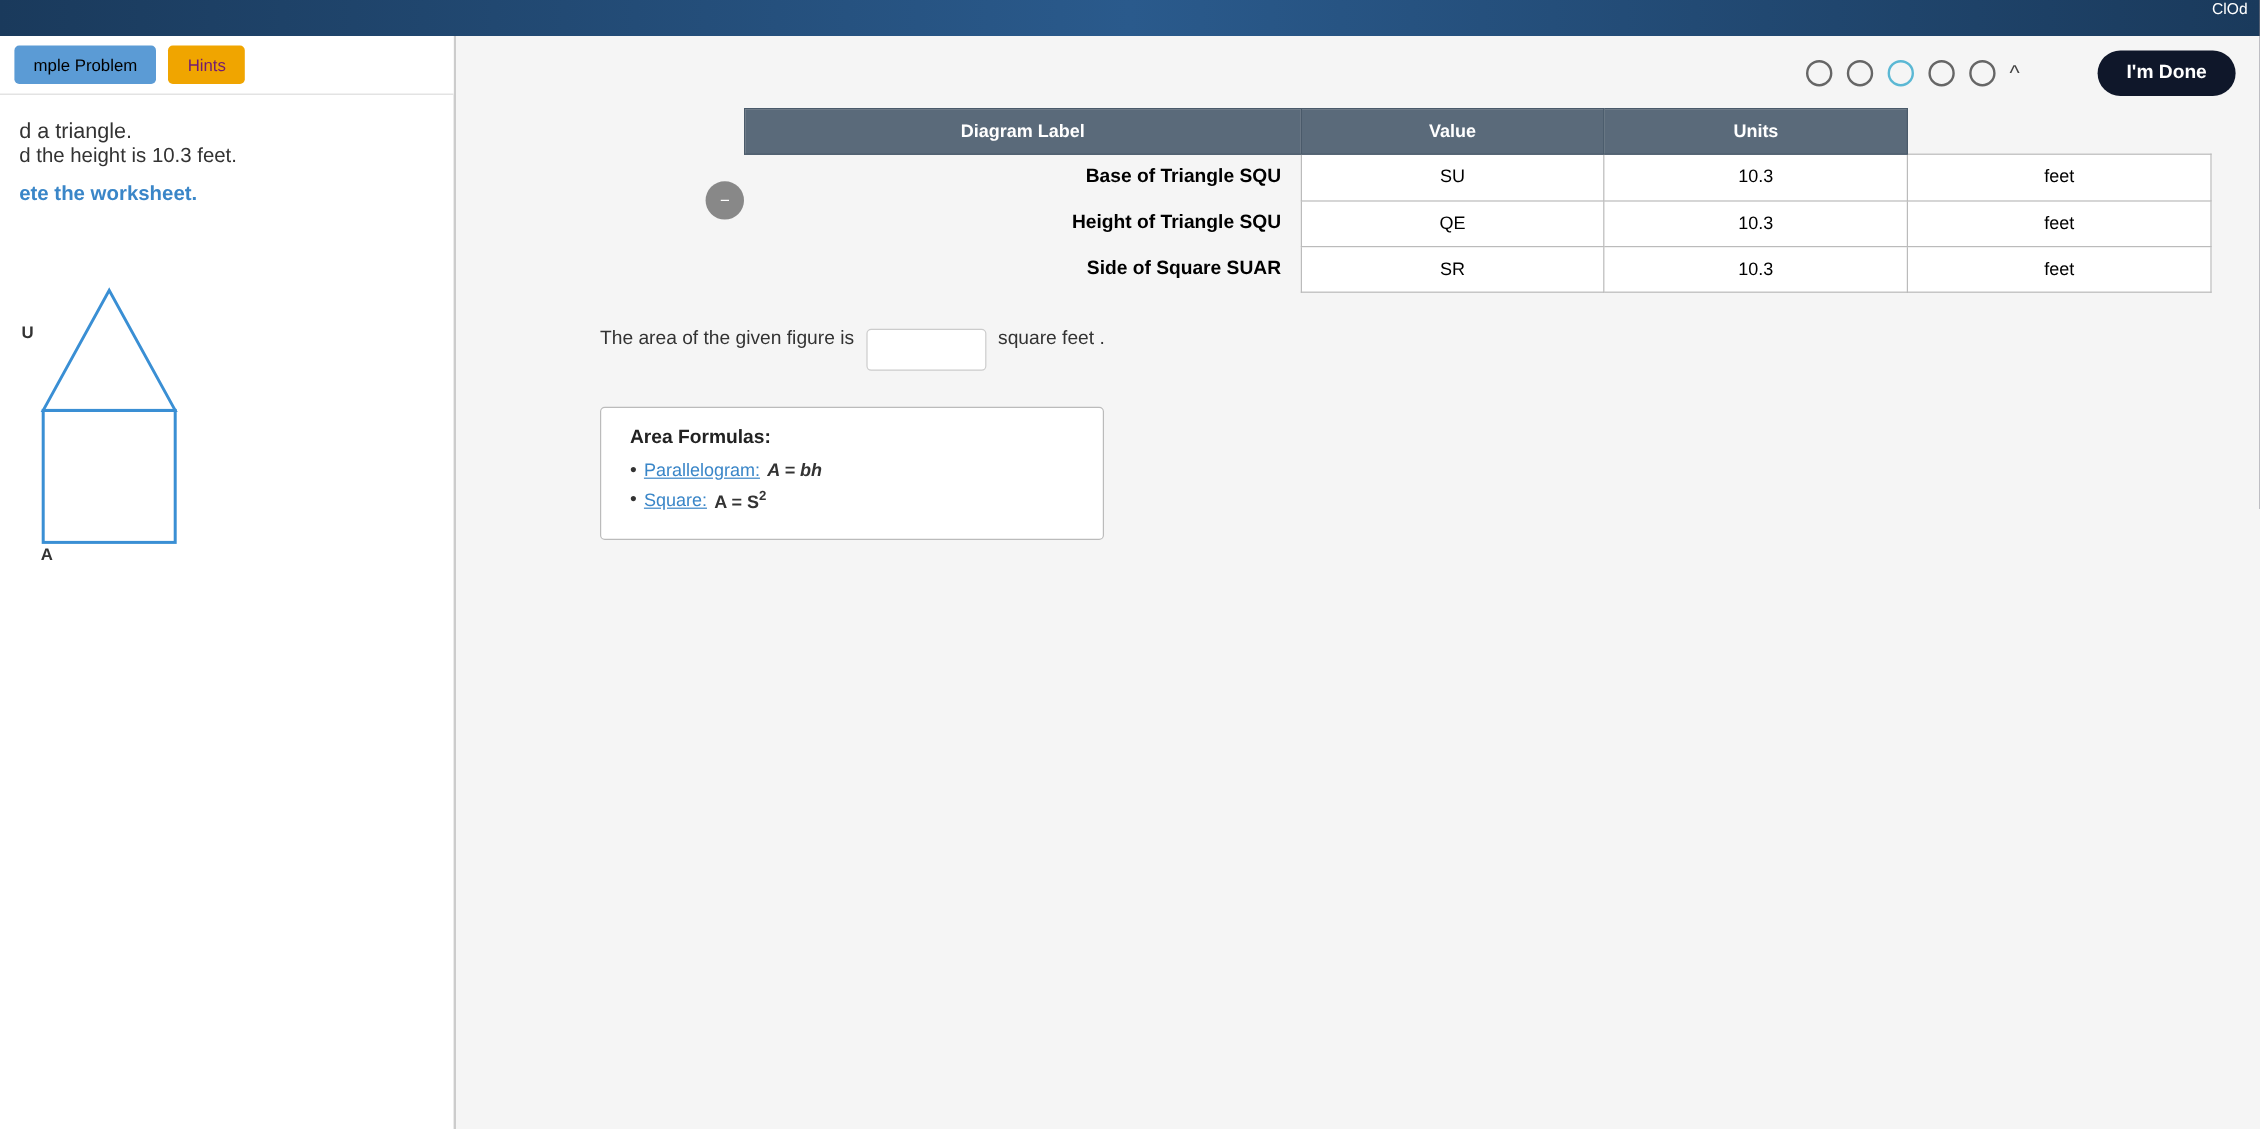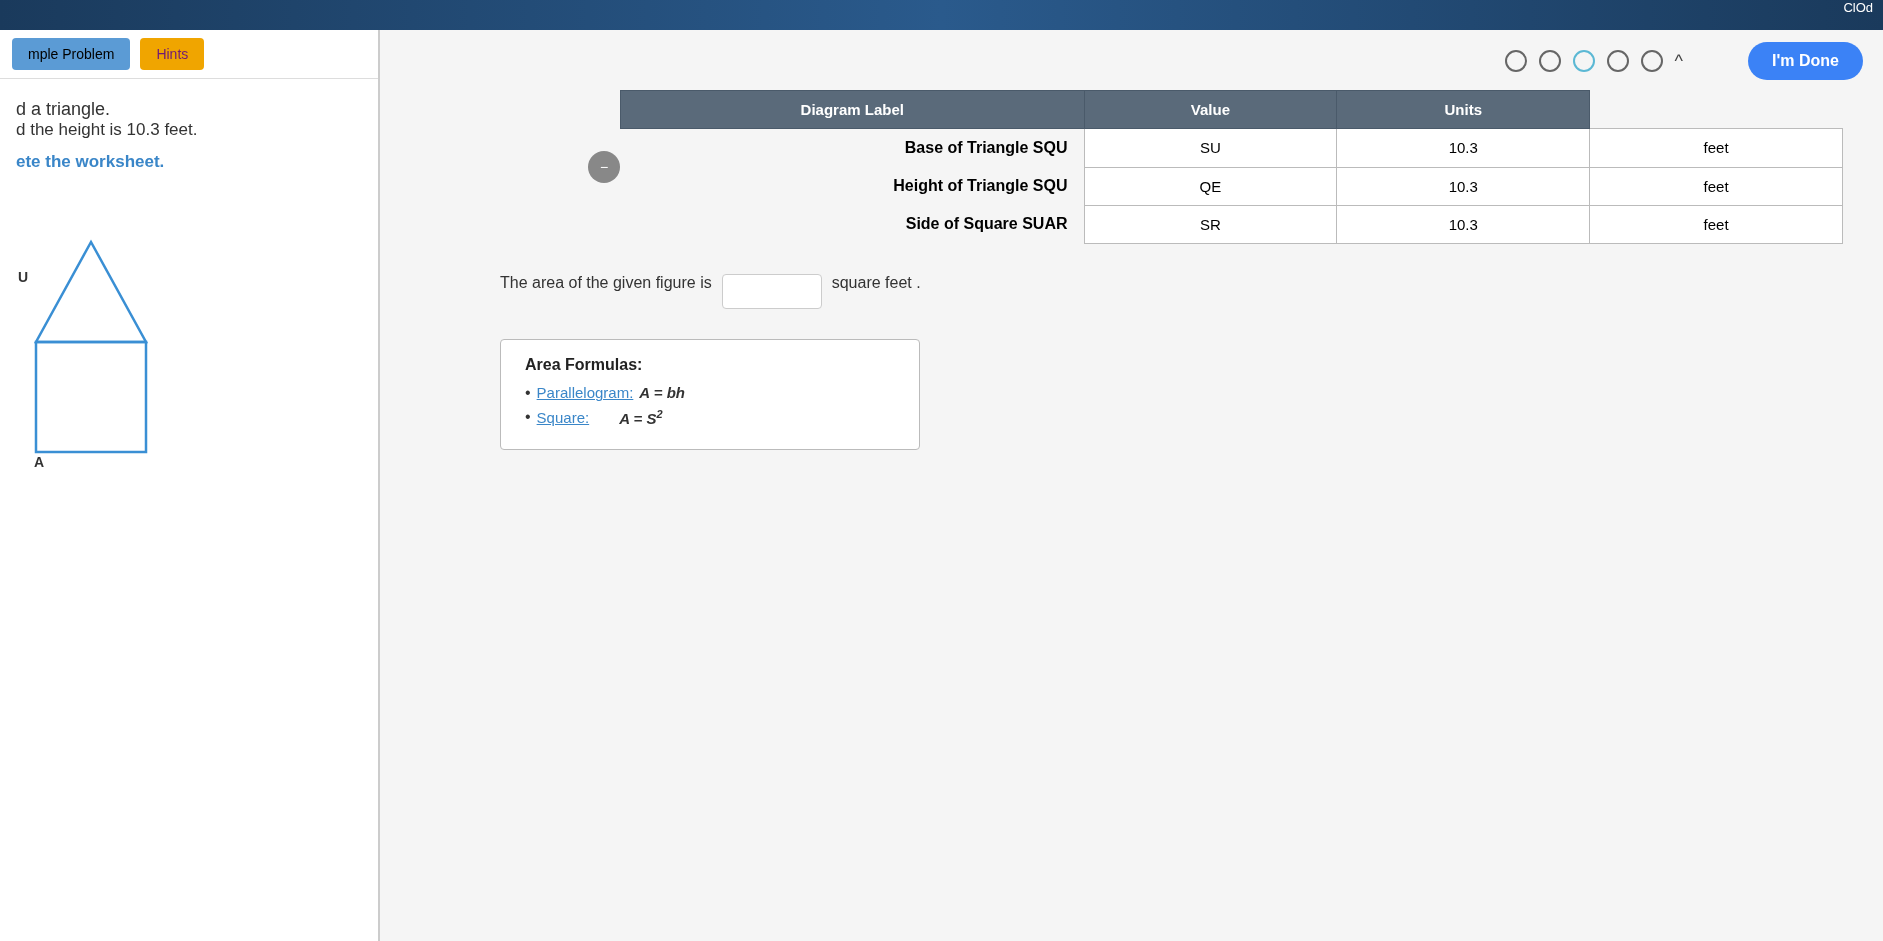--- a/index.html
+++ b/index.html
@@ -146,21 +146,21 @@
       border: none;
       font-size: 18px;
       cursor: pointer;
       color: #444;
     }
 
     .btn-done {
       position: absolute;
       top: 12px;
       right: 20px;
-      background: #3b82f6;
+      background: #0f172a;
       color: white;
       border: none;
       padding: 10px 24px;
       border-radius: 20px;
       font-size: 16px;
       font-weight: 600;
       cursor: pointer;
     }
 
     
@@ -392,20 +392,20 @@
       <div class="formula-item">
         <span class="bullet">•</span>
         <span class="formula-link">Parallelogram:</span>
         <span style="font-style:italic; font-weight:600;">
           <span>A = bh</span>
         </span>
       </div>
       <div class="formula-item">
         <span class="bullet">•</span>
         <span class="formula-link">Square:</span>
-        <span style="font-style:italic; font-weight:600;margin-left:24px;">
+        <span style="font-weight:600;">
           <span>A = S</span><span class="superscript">2</span>
         </span>
       </div>
     </div>
 
   </div>
 </div>
 
 </body></html>

